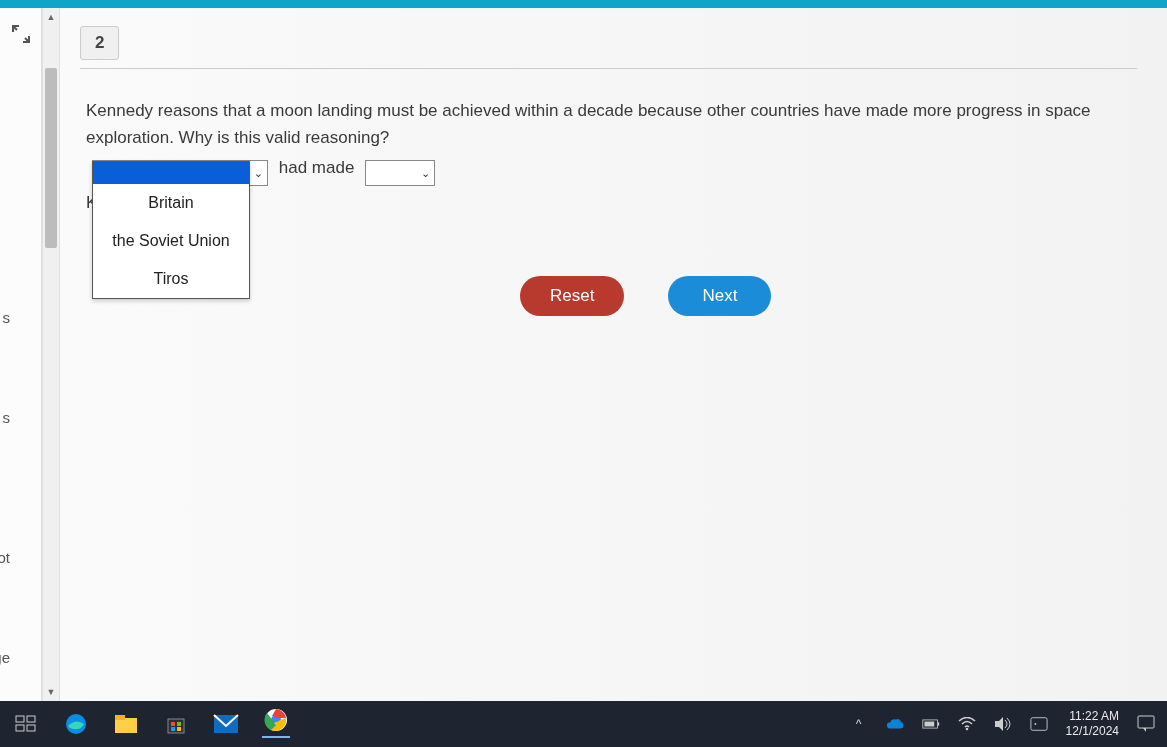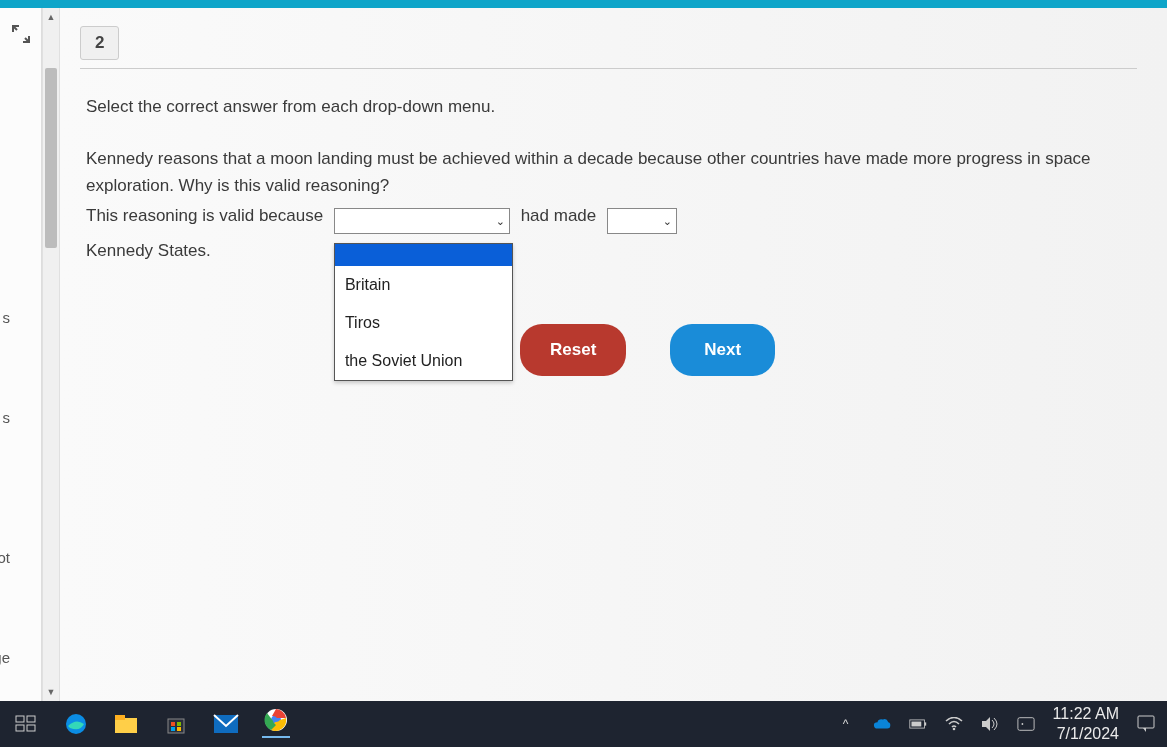--- a/index.html
+++ b/index.html
@@ -145,27 +145,28 @@
     }
     .select-box.wide { width: 176px; }
     .select-box.narrow { width: 70px; }
     .chevron-icon {
       font-size: 11px;
       color: #333;
       margin-left: 4px;
     }
     .dropdown-list {
       position: absolute;
-      top: 44px;
+      top: 10px;
       left: 0;
-      width: 179px;
+      width: 158px;
       background: #fff;
       border: 1px solid #555;
       z-index: 100;
       box-shadow: 0 2px 4px rgba(0,0,0,0.2);
+      text-align: center;
     }
     .dropdown-option {
       padding: 3px 10px;
       font-size: 16px;
       color: #222;
       cursor: pointer;
       white-space: nowrap;
     }
     .dropdown-option.highlighted {
       background: #0a5fd8;
@@ -176,26 +177,26 @@
       margin-top: 56px;
       display: flex;
       gap: 44px;
       padding-left: 440px;
     }
     .btn {
       border: none;
       border-radius: 22px;
       padding: 10px 30px;
       font-size: 17px;
-      font-weight: bold;
+      font-weight: normal;
       color: #fff;
       cursor: pointer;
     }
     .btn-reset { background: #b8392e; }
-    .btn-next { background: #1a8cd8; padding: 16px 34px; }
+    .btn-next { background: #1a8cd8; padding: 10px 34px; }
     .taskbar {
       position: absolute;
       bottom: 0;
       left: 0;
       width: 100%;
       height: 46px;
       background: #1e2430;
       display: flex;
       align-items: center;
       padding: 0 12px;
@@ -226,21 +227,21 @@
       height: 18px;
       display: flex;
       align-items: center;
       justify-content: center;
       cursor: pointer;
       color: #d8d8d8;
     }
     .clock-block {
       text-align: right;
       line-height: 1.25;
-      font-size: 16px;
+      font-size: 12px;
       color: #eaeaea;
     }
   </style>
 </head>
 <body>
 
 <div class="window-titlebar"></div>
 
 <div class="main-area">
 
@@ -263,37 +264,35 @@
     <div class="scrollbar-track">
       <div class="scroll-arrow">▲</div>
       <div class="scroll-thumb"></div>
       <div class="scroll-arrow" style="position:absolute;bottom:0;width:100%">▼</div>
     </div>
 
     <div class="content-panel">
       <div class="question-number-box">2</div>
       <hr class="divider-line">
 
-      <p class="instruction-text">Select the correct answer from each drop-down menu.</p>
 
       <p class="passage-text">Kennedy reasons that a moon landing must be achieved within a decade because other countries have made more progress in space exploration. Why is this valid reasoning?</p>
 
       <div class="answer-line">
-        <span>This reasoning is valid because</span>
 
         <span class="dropdown-select">
           <span class="select-box wide">
             <span></span>
             <span class="chevron-icon">⌄</span>
           </span>
           <div class="dropdown-list">
             <div class="dropdown-option highlighted"></div>
             <div class="dropdown-option">Britain</div>
+            <div class="dropdown-option">the Soviet Union</div>
             <div class="dropdown-option">Tiros</div>
-            <div class="dropdown-option">the Soviet Union</div>
           </div>
         </span>
 
         <span>had made</span>
 
         <span class="dropdown-select">
           <span class="select-box narrow">
             <span></span>
             <span class="chevron-icon">⌄</span>
           </span>
@@ -386,21 +385,21 @@
         </svg>
     </div>
     <div class="tray-icon">
       <svg width="20" height="16" viewBox="0 0 20 16">
           <rect x="1" y="1" width="18" height="14" rx="2" stroke="#ccc" fill="none"></rect>
           <circle cx="6" cy="8" r="1" fill="#ccc"></circle>
         </svg>
     </div>
     <div class="clock-block">
       <div>11:22 AM</div>
-      <div>7/1/2024</div>
+      <div>12/1/2024</div>
     </div>
     <div class="tray-icon">
       <svg width="18" height="18" viewBox="0 0 18 18">
           <rect x="1" y="1" width="16" height="12" rx="1" stroke="#ccc" fill="none"></rect>
           <path d="M6 13 L9 17 L9 13" fill="#ccc"></path>
         </svg>
     </div>
   </div>
 </div>
 

